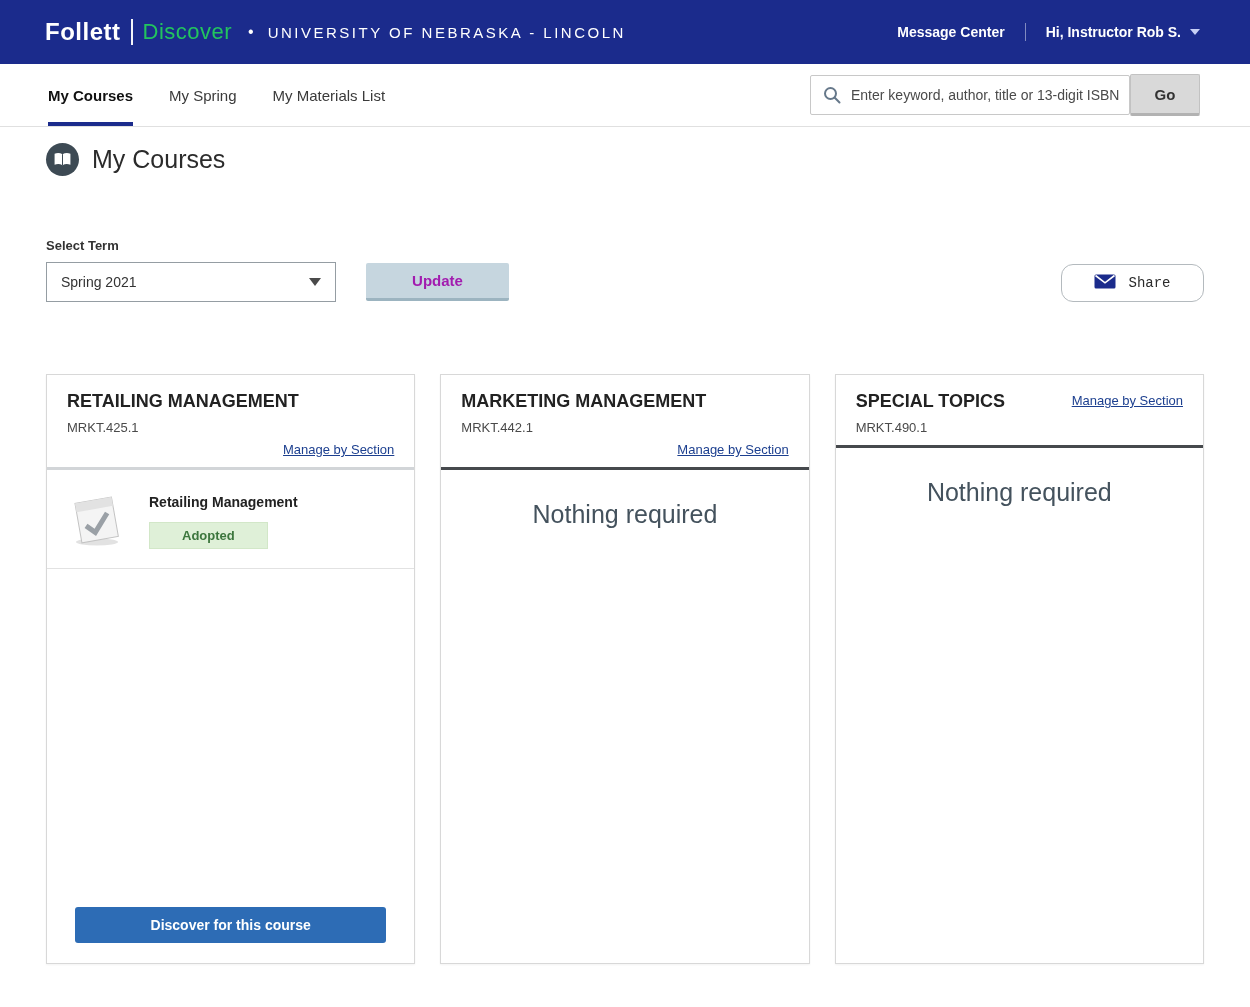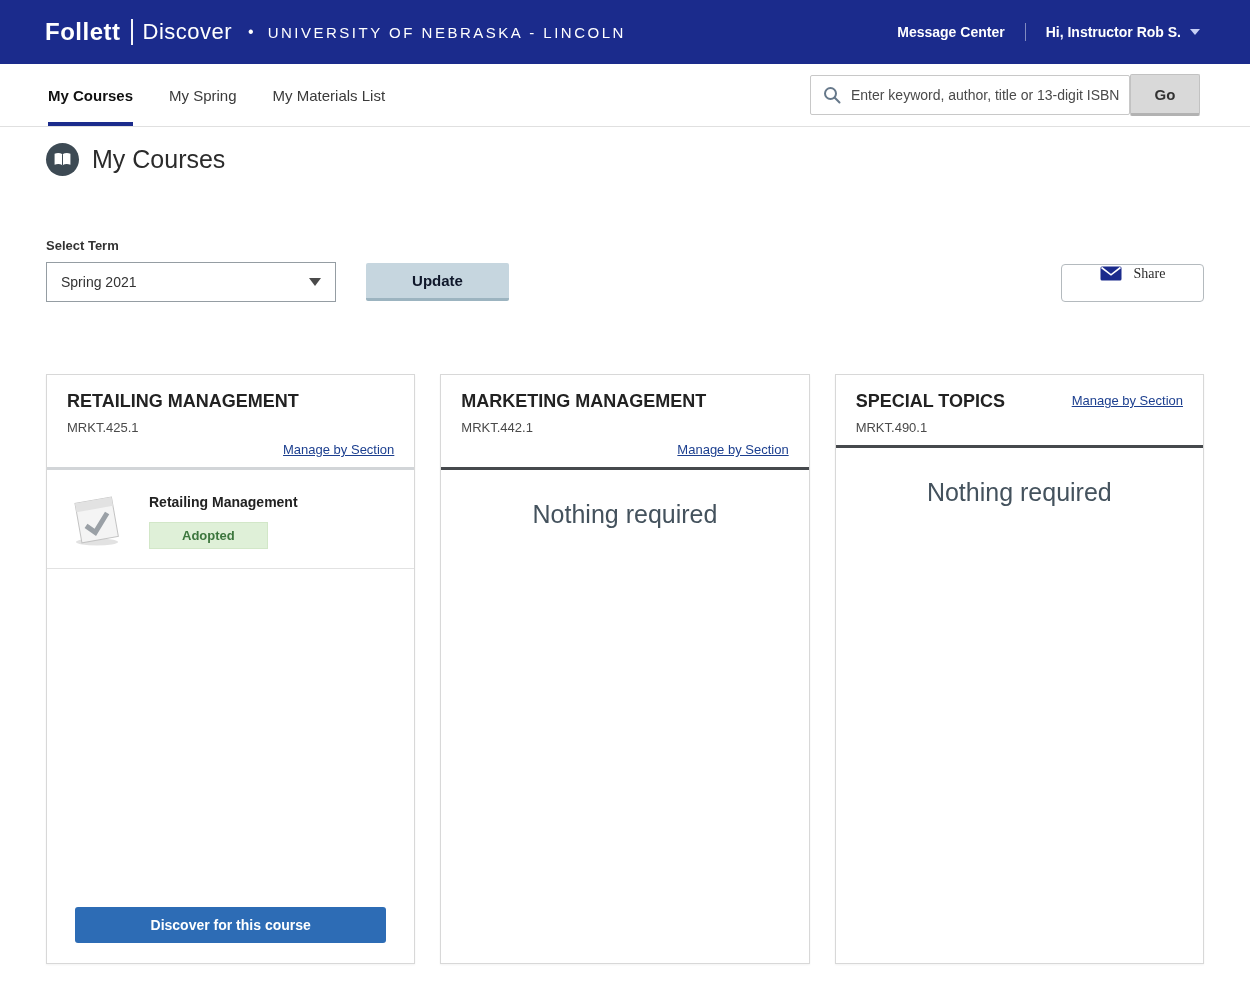--- a/index.html
+++ b/index.html
@@ -4,21 +4,21 @@
 <style>
   * { box-sizing: border-box; }
   body { margin:0; background:#fff; font-family:"Liberation Sans", sans-serif; color:#222; }
   .app { width:1250px; min-height:1007px; margin:0 auto; background:#fff; overflow:hidden; }
 
   
   .topbar { height:64px; background:#1b2b8c; display:flex; align-items:center; justify-content:space-between; padding:0 50px 0 45px; }
   .brand { display:flex; align-items:center; }
   .logo-main { color:#fff; font-size:24px; font-weight:700; letter-spacing:.5px; }
   .logo-pipe { width:2px; height:26px; background:rgba(255,255,255,.95); margin:0 10px; }
-  .logo-sub { color:#ffffff; font-size:22px; font-weight:300; letter-spacing:.5px; }
+  .logo-sub { color:#22c55e; font-size:22px; font-weight:300; letter-spacing:.5px; }
   .brand-dot { color:#fff; font-size:16px; margin:0 14px 0 16px; }
   .institution { color:#fff; font-size:15px; letter-spacing:2.5px; font-weight:500; }
   .user-area { display:flex; align-items:center; gap:20px; }
   .msg-link { color:#fff; font-size:14px; font-weight:600; cursor:pointer; }
   .vline { width:1px; height:18px; background:rgba(255,255,255,.45); }
   .user-menu { display:flex; align-items:center; gap:9px; cursor:pointer; color:#fff; font-size:14px; font-weight:600;text-align:right; }
   .chevron { width:0; height:0; border-left:5px solid transparent; border-right:5px solid transparent; border-top:6px solid #c7d0f5; }
 
   
   .nav { height:63px; border-bottom:1px solid #e0e0e0; display:flex; align-items:stretch; justify-content:space-between; padding:0 50px 0 48px; }
@@ -37,22 +37,22 @@
   .page-title-row { display:flex; align-items:center; gap:13px; margin-top:16px; }
   .title-icon { width:33px; height:33px; border-radius:50%; background:#3d4a54; display:flex; align-items:center; justify-content:center; flex:0 0 33px; }
   .page-title { font-size:25px; font-weight:500; color:#2b2b2b; margin:0; }
 
   
   .controls { display:flex; align-items:flex-end; margin-top:62px; }
   .term-col { display:flex; flex-direction:column; gap:9px; }
   .term-label { font-size:13px; font-weight:700; color:#333; }
   .term-select { width:290px; height:40px; border:1px solid #959da3; display:flex; align-items:center; justify-content:space-between; padding:0 14px; font-size:14px; color:#333; cursor:pointer; background:#fff; }
   .dd-arrow { width:0; height:0; border-left:6px solid transparent; border-right:6px solid transparent; border-top:8px solid #4a4a4a; }
-  .update-btn { width:143px; height:38px; margin:12px 0 1px 30px; background:#c6d6df; border:none; border-bottom:3px solid #9cb4c0; color:#0f172a; font-size:15px; font-weight:700; cursor:pointer; border-radius:2px; font-family:inherit; }
-  .share-btn { margin-left:auto; width:143px; height:38px; background:#fff; border:1px solid #b4babe; border-radius:4px; display:flex; align-items:flex-start; justify-content:center; gap:12px; font-size:14px; color:#2b2b2b; cursor:pointer; font-family:Liberation Serif, serif; }
+  .update-btn { width:143px; height:38px; margin:12px 0 1px 30px; background:#c6d6df; border:none; border-bottom:3px solid #9cb4c0; color:#a21caf; font-size:15px; font-weight:700; cursor:pointer; border-radius:2px; font-family:inherit; }
+  .share-btn { margin-left:auto; width:143px; height:38px; background:#fff; border:1px solid #b4babe; border-radius:12px; display:flex; align-items:center; justify-content:center; gap:12px; font-size:14px; color:#2b2b2b; cursor:pointer; font-family:Liberation Mono, monospace; }
 
   
   .cards { display:flex; gap:25px; margin-top:72px; padding-bottom:40px; }
   .card { flex:1; border:1px solid #d8d8d8; background:#fff; min-height:590px; display:flex; flex-direction:column; box-shadow:0 1px 2px rgba(0,0,0,.05); }
   .card-head { padding:16px 20px 10px; }
   .card-head-row { display:flex; justify-content:space-between; align-items:flex-start; }
   .card-title { font-size:18px; font-weight:700; color:#222; margin:0; }
   .card-code { font-size:13px; color:#4a4a4a; margin-top:8px; }
   .manage-link { display:block; text-align:right; font-size:13px; color:#1c3f8f; text-decoration:underline; margin-top:7px; cursor:pointer; }
   .manage-link.inline { margin-top:2px; white-space:nowrap; }

